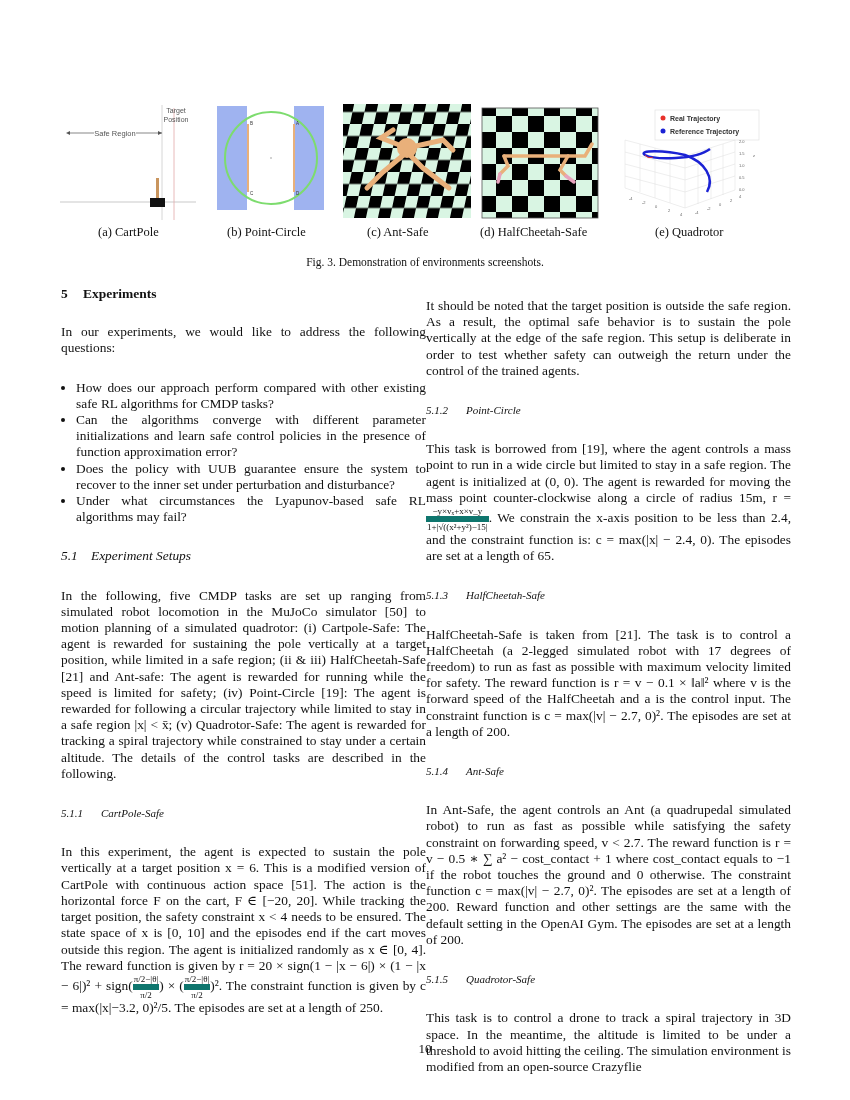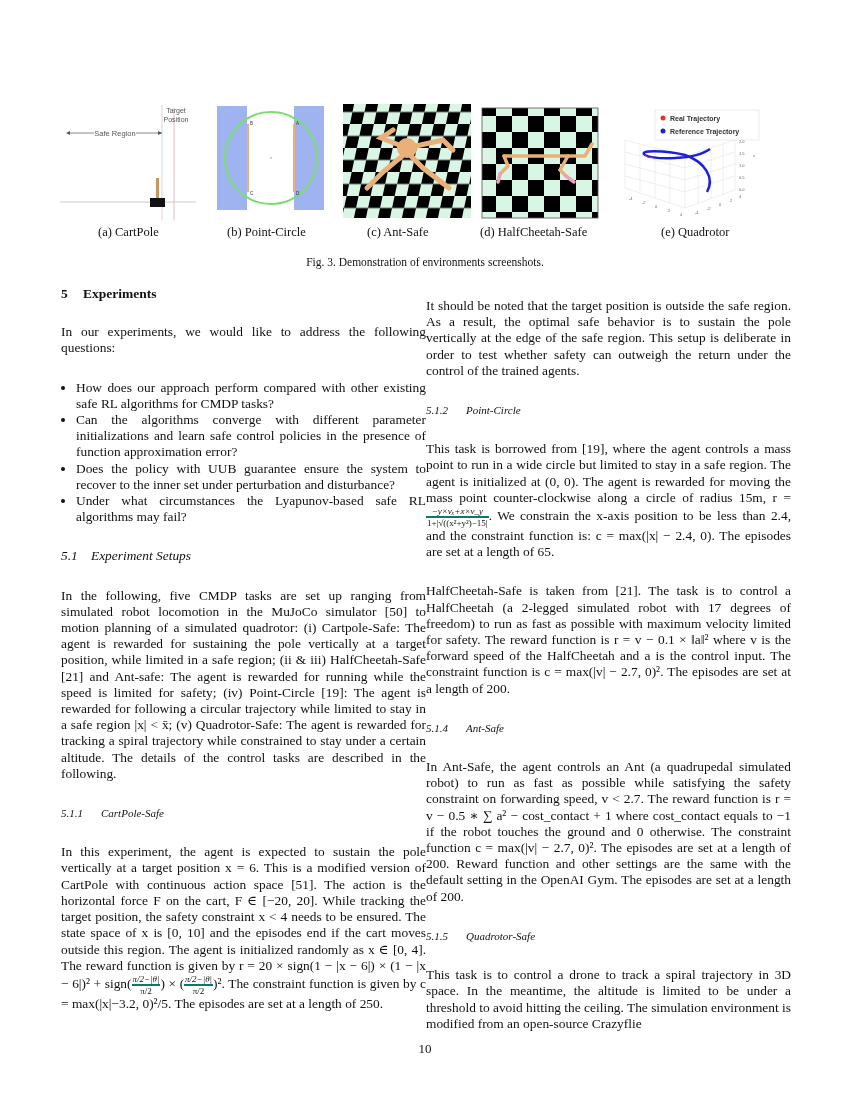--- a/index.html
+++ b/index.html
@@ -16,21 +16,21 @@
   h2.sec { font-size:13.5px; font-weight:bold; margin:0 0 22px 0; }
   h2.sec .num { display:inline-block; width:22px; }
   h3.sub { font-size:13.4px; font-style:italic; font-weight:normal; margin:0 0 23px 0; }
   h3.sub .num { display:inline-block; width:30px; }
   h4.subsub { font-size:11px; font-style:italic; font-weight:normal; margin:0 0 23px 0; }
   h4.subsub .num { display:inline-block; width:40px; }
   p { margin:12px 0 23px 0; }
   ul { margin:0 0 23px 0; padding-left:15px; }
   ul li { margin:0; padding-left:0px; }
   .frac { display:inline-block; vertical-align:middle; text-align:center; font-size:9px; line-height:10px; }
-  .frac .n { display:block; border-bottom:2px solid #0f766e; padding:0 1px;font-style:italic; }
+  .frac .n { display:block; border-bottom:6px solid #0f766e; padding:0 1px; }
   .frac .d { display:block; padding:0 1px; }
   .pagenum { position:absolute; top:1041px; left:0; width:850px; text-align:center; font-size:13px; }
 </style>
 </head>
 <body>
 
 <div class="figure">
 
   <div class="panel" style="left:0;width:140px;">
     <svg class="img" width="140" height="120" viewBox="0 0 140 120">
@@ -143,21 +143,21 @@
         <text x="40" y="108">0</text>
         <text x="53" y="112">2</text>
         <text x="65" y="116">4</text>
         <text x="80" y="114">-4</text>
         <text x="92" y="110">-2</text>
         <text x="104" y="106">0</text>
         <text x="115" y="102">2</text>
         <text x="124" y="98">4</text>
       </g>
     </svg>
-    <div class="cap" style="left:46px;">(e) Quadrotor</div>
+    <div class="cap" style="left:40px;">(e) Quadrotor</div>
   </div>
 </div>
 
 <div class="figcap">Fig. 3. Demonstration of environments screenshots.</div>
 
 <div class="col left">
   <h2 class="sec">
     <span class="num">5</span><span>Experiments</span>
   </h2>
   <p>In our experiments, we would like to address the following questions:</p>
@@ -180,20 +180,23 @@
 </div>
 
 <div class="col right">
   <p>It should be noted that the target position is outside the safe region. As a result, the optimal safe behavior is to sustain the pole vertically at the edge of the safe region. This setup is deliberate in order to test whether safety can outweigh the return under the control of the trained agents.</p>
   <h4 class="subsub">
     <span class="num">5.1.2</span><span>Point-Circle</span>
   </h4>
   <p>
     <span>This task is borrowed from [19], where the agent controls a mass point to run in a wide circle but limited to stay in a safe region. The agent is initialized at (0, 0). The agent is rewarded for moving the mass point counter-clockwise along a circle of radius 15m, r = </span><span class="frac"><span class="n">−y×vₓ+x×v_y</span><span class="d">1+|√((x²+y²)−15|</span></span><span>. We constrain the x-axis position to be less than 2.4, and the constraint function is: c = max(|x| − 2.4, 0). The episodes are set at a length of 65.</span>
   </p>
+  <h4 class="subsub">
+    <span class="num">5.1.3</span><span>HalfCheetah-Safe</span>
+  </h4>
   <p>HalfCheetah-Safe is taken from [21]. The task is to control a HalfCheetah (a 2-legged simulated robot with 17 degrees of freedom) to run as fast as possible with maximum velocity limited for safety. The reward function is r = v − 0.1 × ‖a‖² where v is the forward speed of the HalfCheetah and a is the control input. The constraint function is c = max(|v| − 2.7, 0)². The episodes are set at a length of 200.</p>
   <h4 class="subsub">
     <span class="num">5.1.4</span><span>Ant-Safe</span>
   </h4>
   <p>In Ant-Safe, the agent controls an Ant (a quadrupedal simulated robot) to run as fast as possible while satisfying the safety constraint on forwarding speed, v &lt; 2.7. The reward function is r = v − 0.5 ∗ ∑ a² − cost_contact + 1 where cost_contact equals to −1 if the robot touches the ground and 0 otherwise. The constraint function c = max(|v| − 2.7, 0)². The episodes are set at a length of 200. Reward function and other settings are the same with the default setting in the OpenAI Gym. The episodes are set at a length of 200.</p>
   <h4 class="subsub">
     <span class="num">5.1.5</span><span>Quadrotor-Safe</span>
   </h4>
   <p>This task is to control a drone to track a spiral trajectory in 3D space. In the meantime, the altitude is limited to be under a threshold to avoid hitting the ceiling. The simulation environment is modified from an open-source Crazyflie</p>
 </div>

